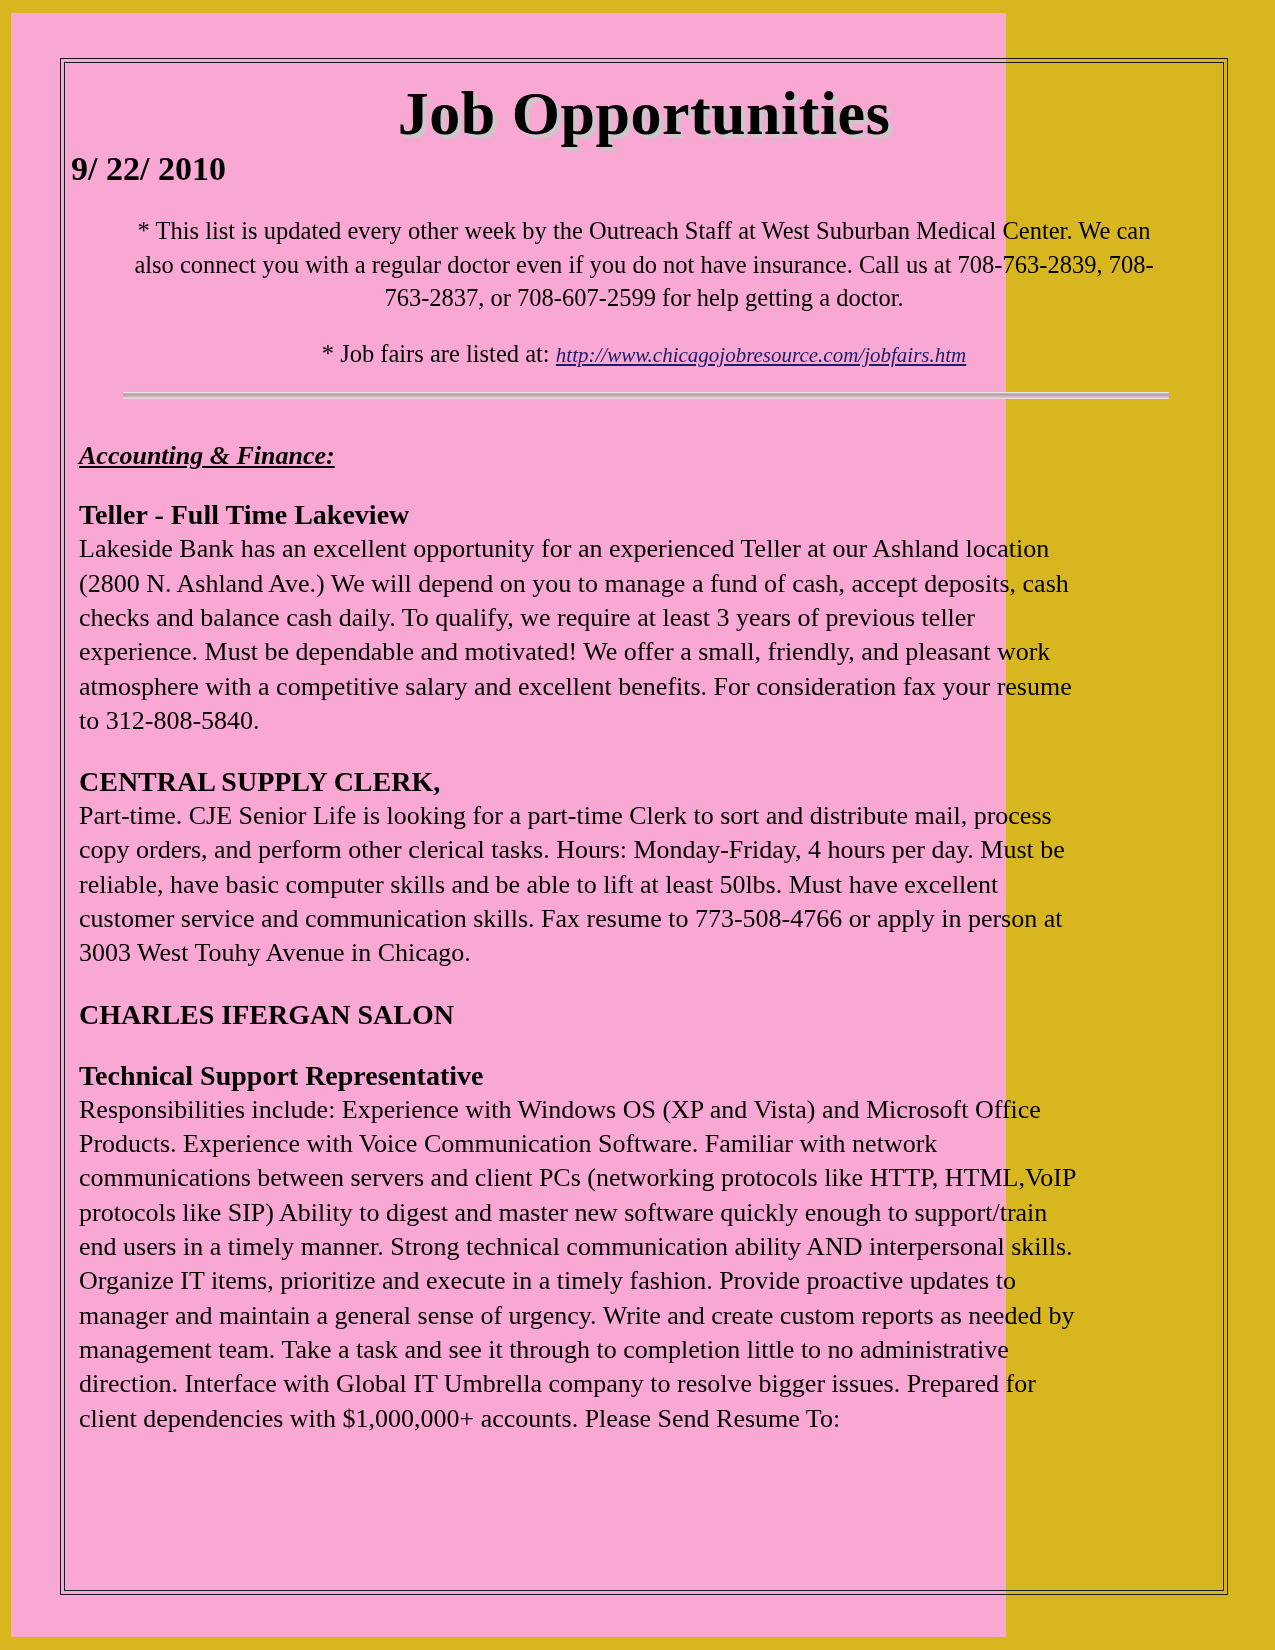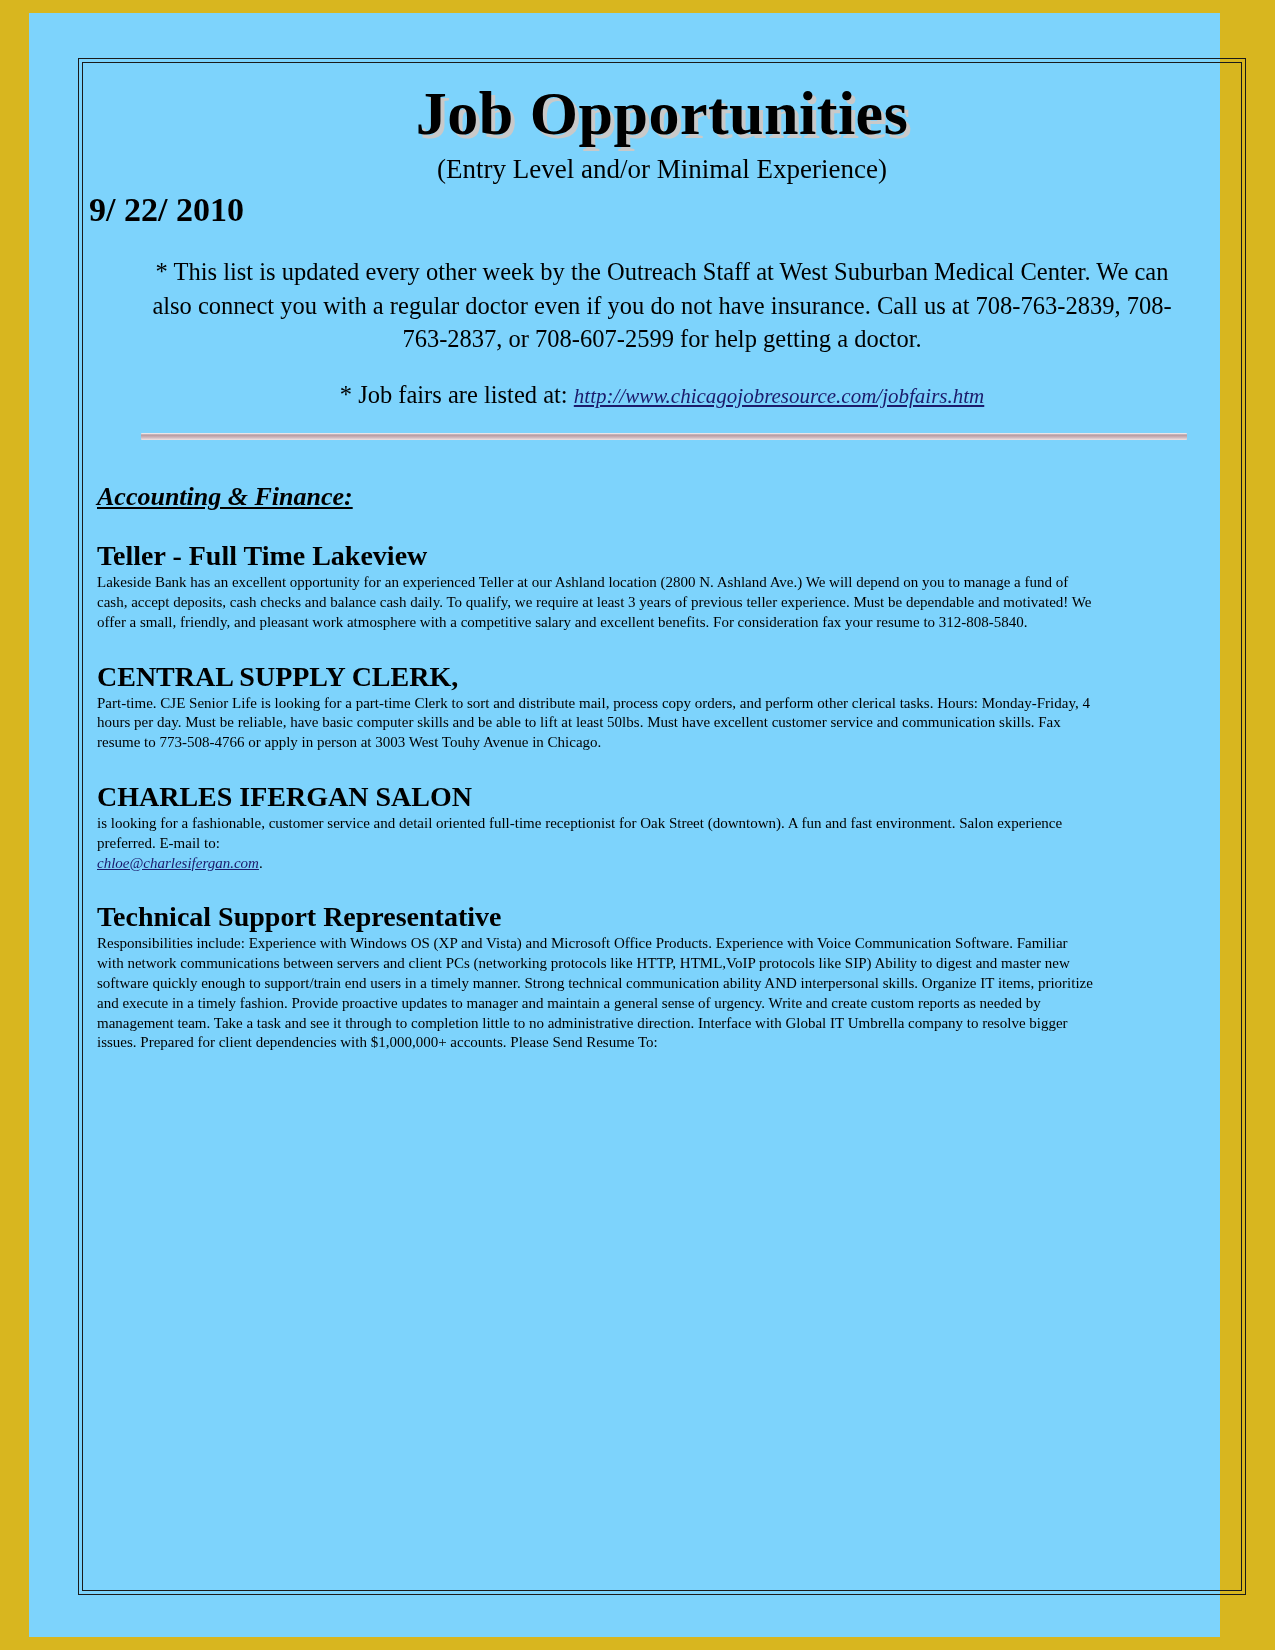--- a/index.html
+++ b/index.html
@@ -14,24 +14,24 @@
     overflow: hidden;
   }
   #gold-bg {
     position: absolute;
     left: 0; top: 0;
     width: 1275px; height: 1650px;
     background: #d8b61f;
   }
   #paper {
     position: absolute;
-    left: 29px; top: 13px;
-    width: 1191px;
+    left: 11px; top: 13px;
+    width: 995px;
     height: 1624px;
-    background: #7dd3fc;
+    background: #f9a8d4;
   }
   
   #inner-frame {
     position: absolute;
     left: 49px;
     top: 45px;
     width: 1168px;
     height: 1537px;
     border: 1px solid #1a1a1a;
     box-sizing: border-box;
@@ -120,38 +120,37 @@
     margin: 26px 0 0 8px;
     width: 1000px;
   }
   .job-title {
     font-size: 28px;
     font-weight: bold;
     color: #000;
     line-height: 1.25;
   }
   .job-body {
-    font-size: 15px;
+    font-size: 26px;
     line-height: 1.32;
     color: #000;
     text-align: left;
   }
 </style>
 </head>
 <body>
 
 <div id="gold-bg"></div>
 
 <div id="paper">
   <div id="inner-frame"></div>
 
   <div id="content">
 
     <h1 class="doc-title">Job Opportunities</h1>
-    <div class="doc-subtitle">(Entry Level and/or Minimal Experience)</div>
     <div class="doc-date">9/ 22/ 2010</div>
 
     <div class="intro-block">
       <p class="intro-para">* This list is updated every other week by the Outreach Staff at West Suburban Medical Center. We can also connect you with a regular doctor even if you do not have insurance. Call us at 708-763-2839, 708-763-2837, or 708-607-2599 for help getting a doctor.</p>
       <p class="intro-para">
         <span>* Job fairs are listed at:</span>
         <a class="doclink small" href="#">http://www.chicagojobresource.com/jobfairs.htm</a>
       </p>
     </div>
 
@@ -167,24 +166,20 @@
     </div>
 
 
     <div class="job">
       <div class="job-title">CENTRAL SUPPLY CLERK,</div>
       <div class="job-body"> Part-time. CJE Senior Life is looking for a part-time Clerk to sort and distribute mail, process copy orders, and perform other clerical tasks. Hours: Monday-Friday, 4 hours per day. Must be reliable, have basic computer skills and be able to lift at least 50lbs. Must have excellent customer service and communication skills. Fax resume to 773-508-4766 or apply in person at 3003 West Touhy Avenue in Chicago.</div>
     </div>
 
     <div class="job">
       <div class="job-title">CHARLES IFERGAN SALON</div>
-      <div class="job-body">
-        <span>is looking for a fashionable, customer service and detail oriented full-time receptionist for Oak Street (downtown). A fun and fast environment. Salon experience preferred. E-mail to:</span><br>
-        <a class="doclink" href="#">chloe@charlesifergan.com</a><span>.</span>
-      </div>
     </div>
 
     <div class="job">
       <div class="job-title">Technical Support Representative</div>
       <div class="job-body">
         <span>Responsibilities include: Experience with Windows OS (XP and Vista) and Microsoft Office Products. Experience with Voice Communication Software. Familiar with network communications between servers and client PCs (networking protocols like HTTP, HTML,VoIP protocols like SIP)  Ability to digest and master new software quickly enough to support/train end users in a timely manner. Strong technical communication ability AND interpersonal skills.  Organize IT items, prioritize and execute in a timely fashion. Provide proactive updates to manager and maintain a general sense of urgency. Write and create custom reports as needed by management team. Take a task and see it through to completion little to no administrative direction.  Interface with Global IT Umbrella company to resolve bigger issues.  Prepared for client dependencies with $1,000,000+ accounts.  Please Send Resume To:</span><br>
         <span></span>
       </div>
     </div>
 

